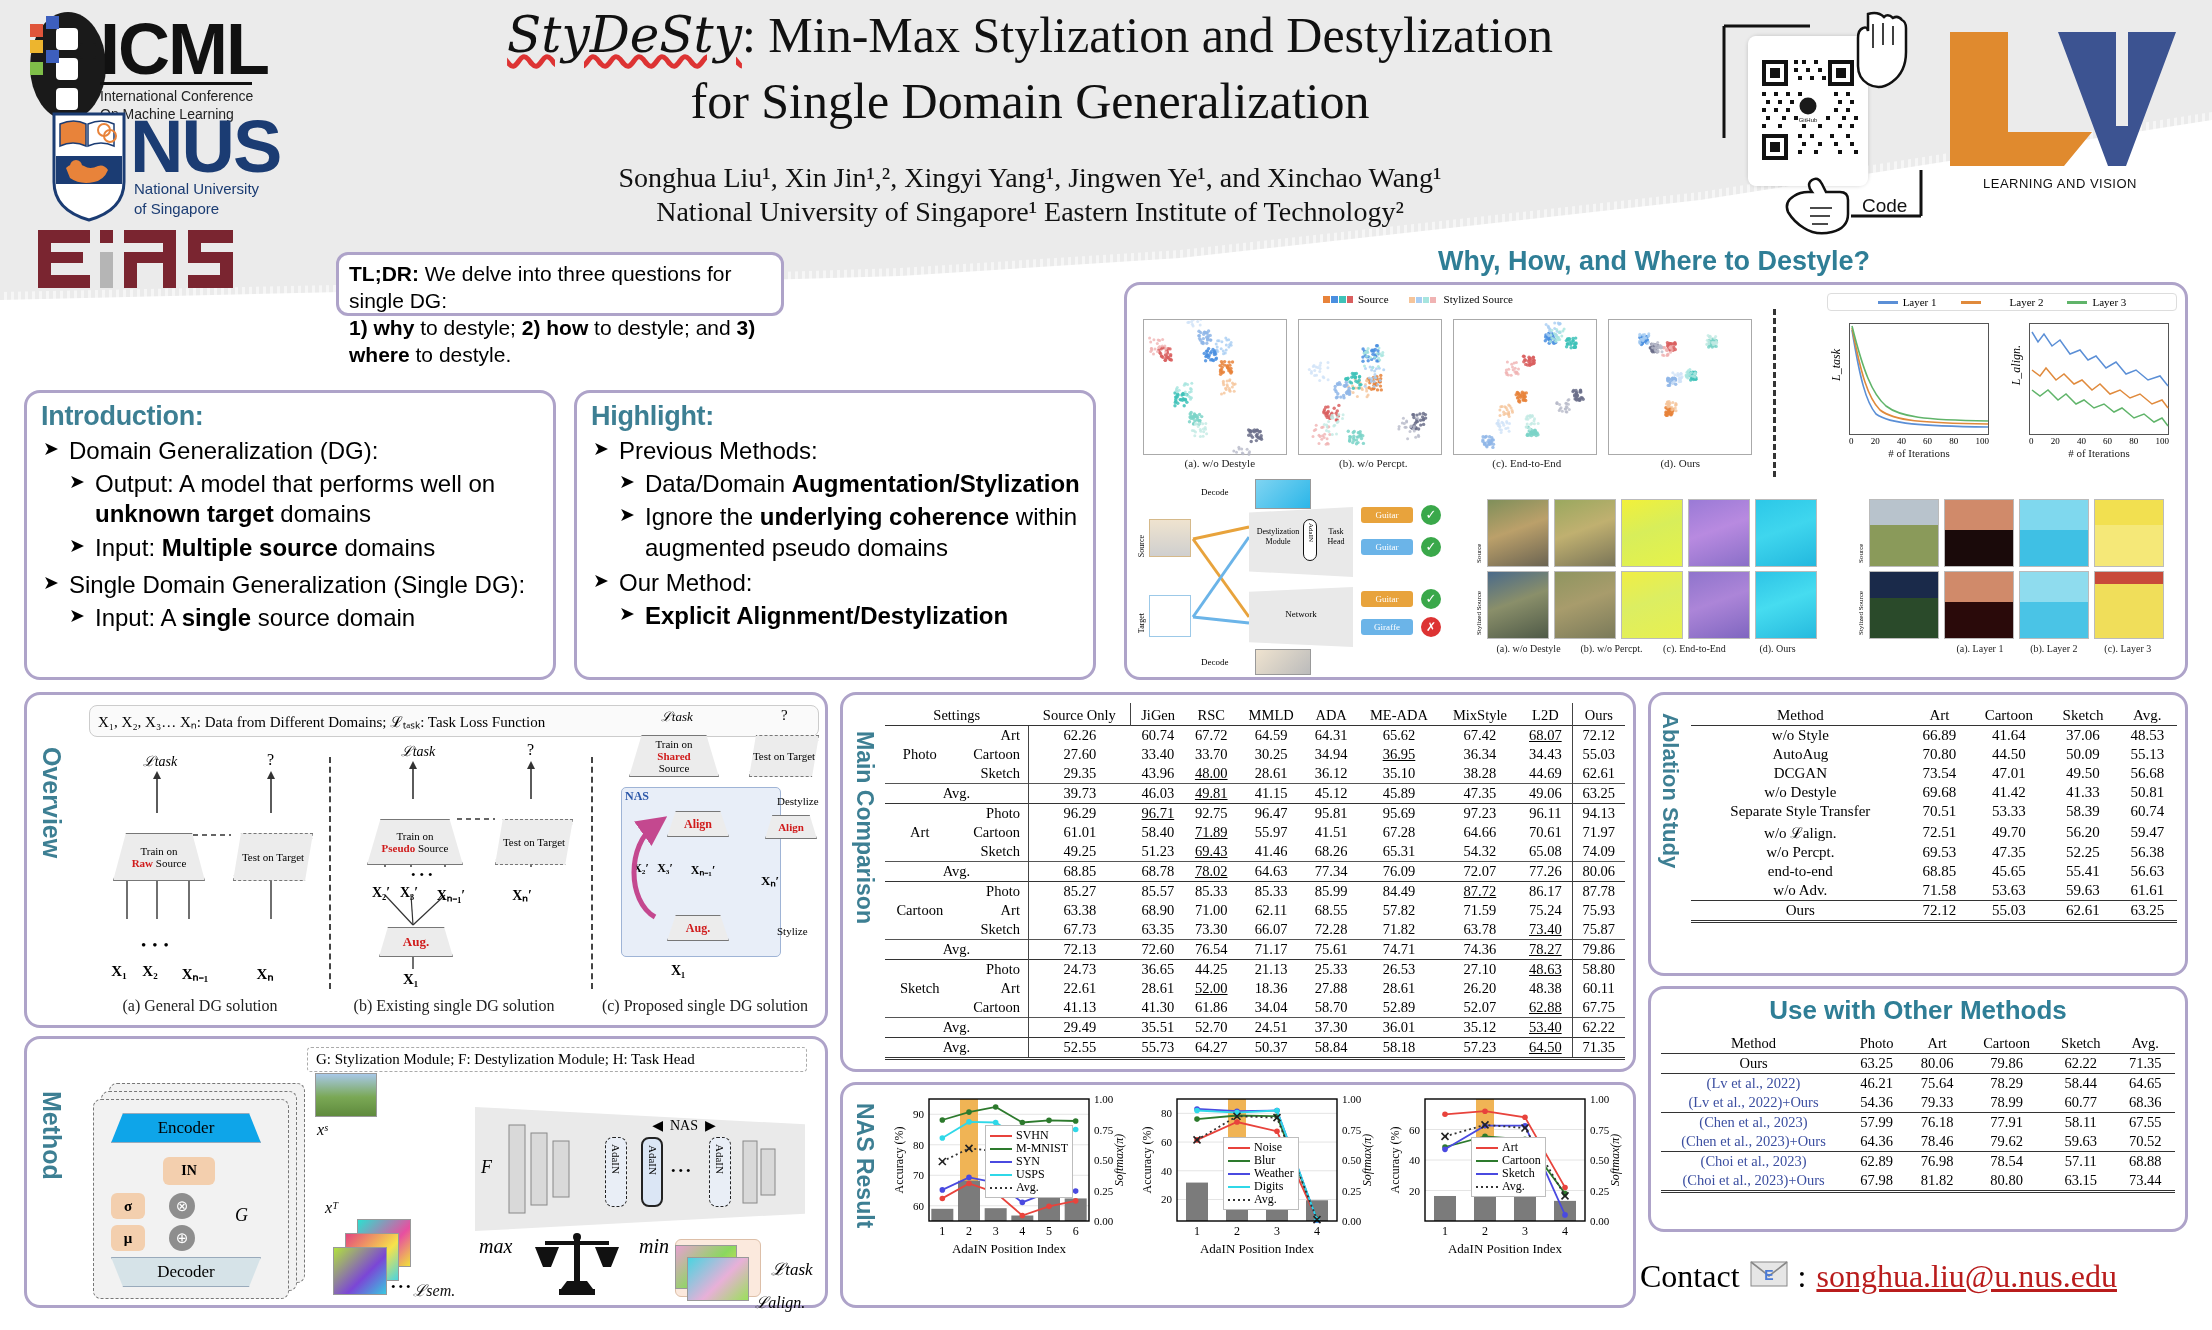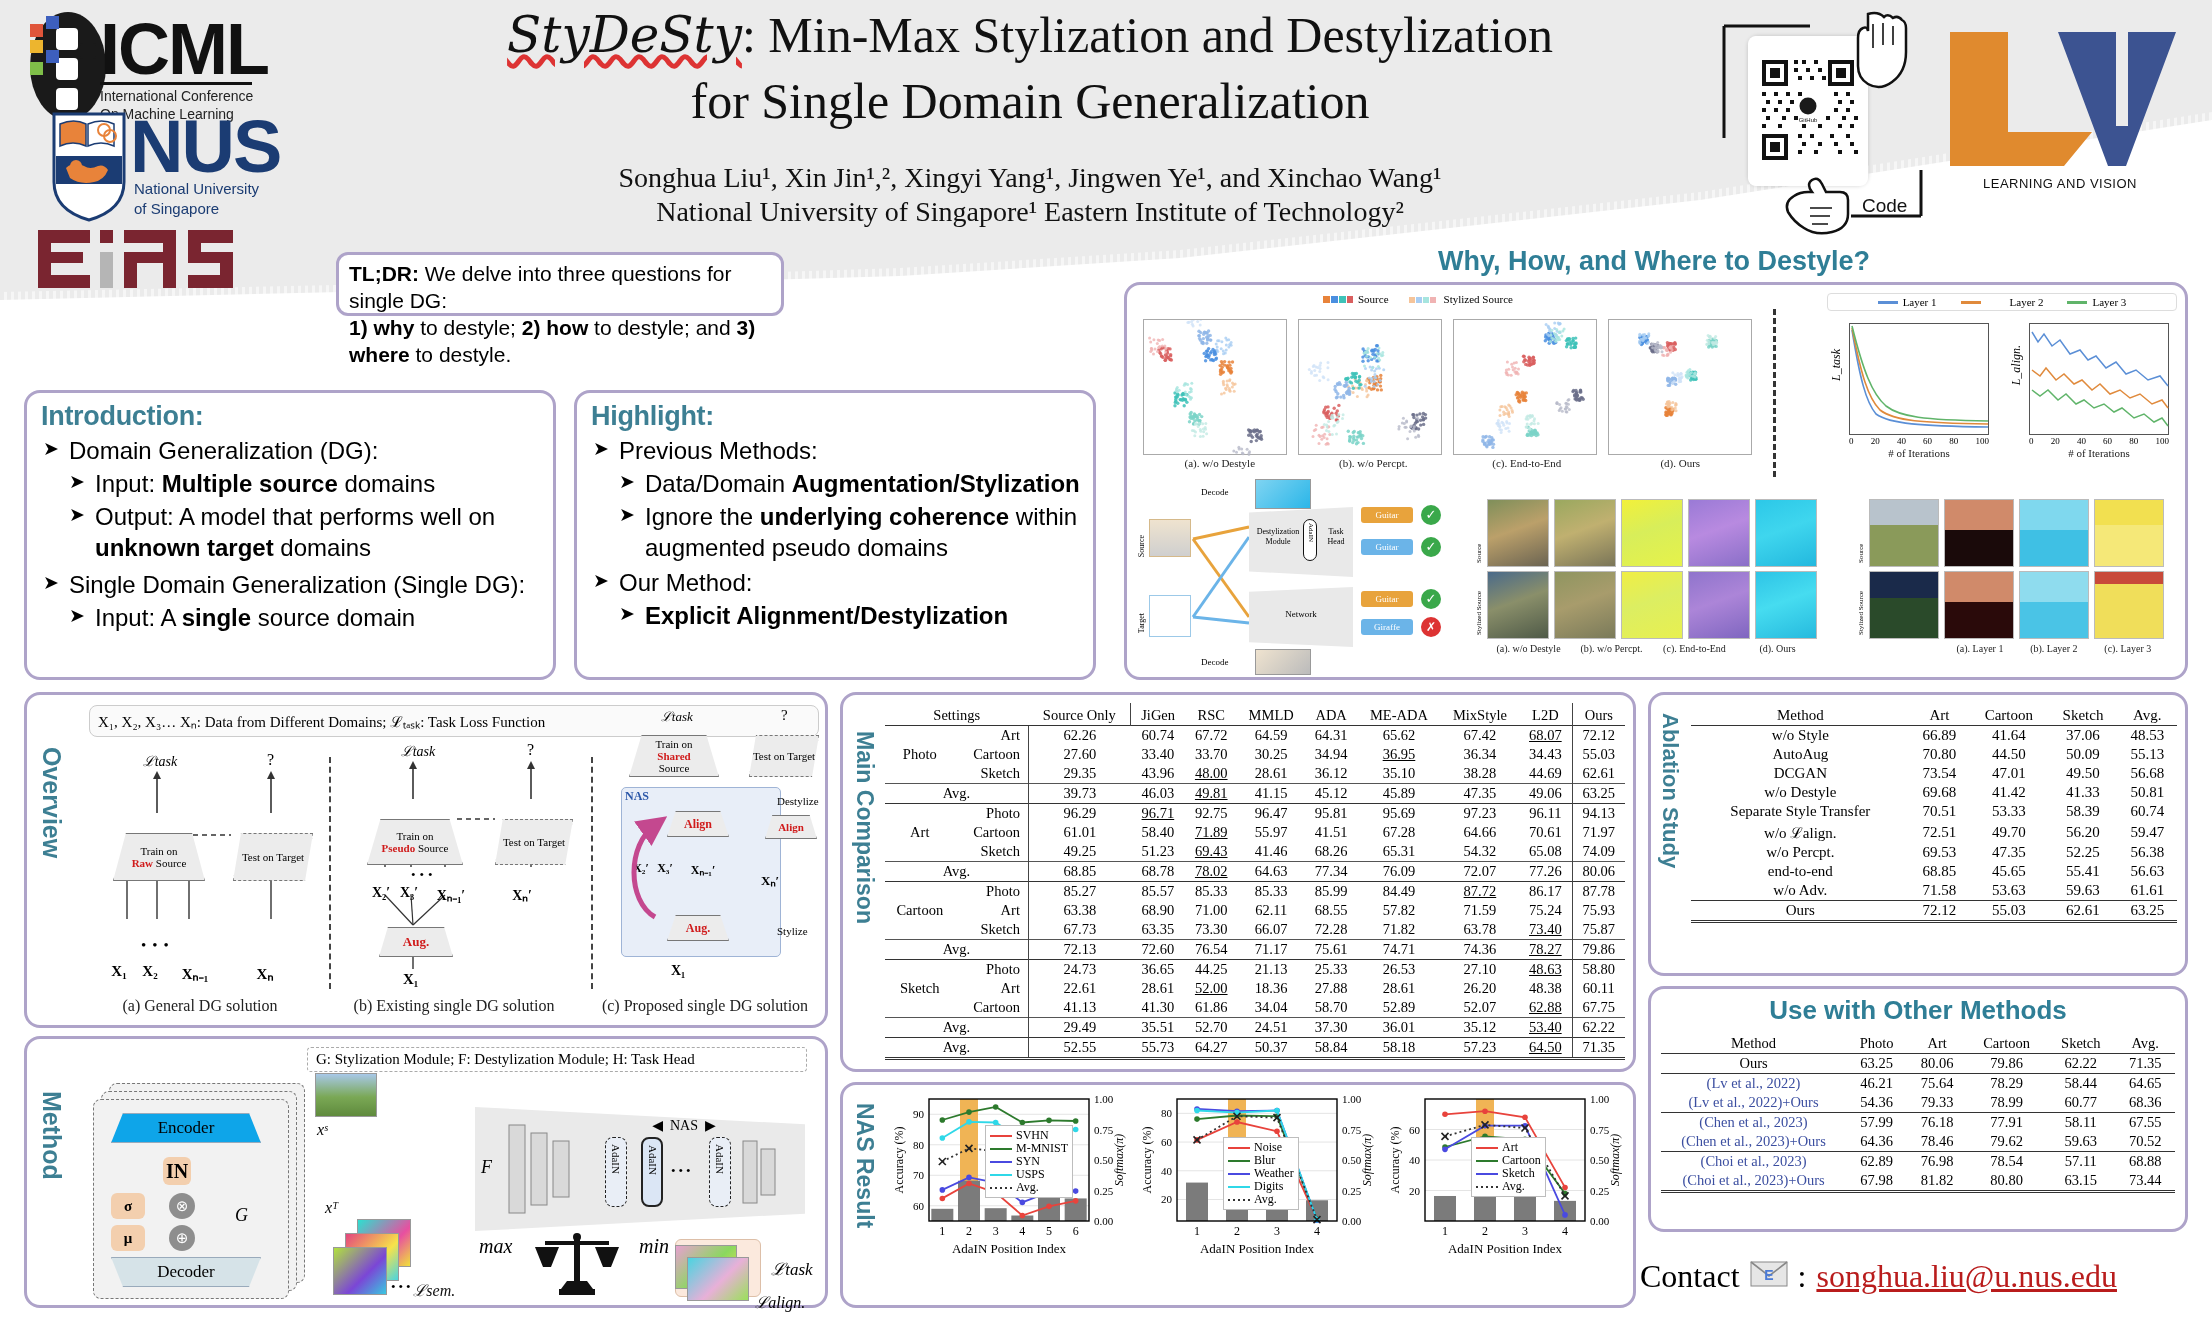--- a/index.html
+++ b/index.html
@@ -302,22 +302,22 @@
     </div>
   </div>
 </div>
 
 <div class="panel" style="left:24px;top:390px;width:532px;height:290px;">
   <div class="panel-title" style="margin:8px 0 4px 14px;">Introduction:</div>
   <ul class="b" style="margin:2px 10px 0 16px;">
     <li>
       <span>Domain Generalization (DG):</span>
       <ul class="b">
+        <li><span>Output: A model that performs well on </span><b>unknown target</b><span> domains</span></li>
         <li><span>Input: </span><b>Multiple source</b><span> domains</span></li>
-        <li><span>Output: A model that performs well on </span><b>unknown target</b><span> domains</span></li>
       </ul>
     </li>
     <li style="margin-top:6px;">
       <span>Single Domain Generalization (Single DG):</span>
       <ul class="b">
         <li><span>Input: A </span><b>single</b><span> source domain</span></li>
       </ul>
     </li>
   </ul>
 </div>
@@ -1936,21 +1936,21 @@
 </div>
 
 <div class="panel" style="left:24px;top:1036px;width:804px;height:272px;">
   <div class="vtab" style="left:10px;top:52px;">Method</div>
   <div style="position:absolute;left:280px;top:8px;width:500px;border:1px dashed #aaa;border-radius:4px;padding:3px 8px;font-family:'Liberation Serif',serif;font-size:15px;">G: Stylization Module;  F: Destylization Module;  H: Task Head</div>
 
   <div class="dashbox" style="position:absolute;left:82px;top:44px;width:196px;height:200px;background:#f2f2f2;"></div>
   <div class="dashbox" style="position:absolute;left:74px;top:52px;width:196px;height:200px;background:#f2f2f2;"></div>
   <div class="dashbox" style="position:absolute;left:66px;top:60px;width:196px;height:200px;background:#f2f2f2;"></div>
   <div style="position:absolute;left:84px;top:74px;width:150px;height:30px;background:#0ea5e9;border:1px solid #9ab;clip-path:polygon(8% 0,92% 0,100% 100%,0 100%);display:flex;align-items:center;justify-content:center;font-family:'Liberation Serif',serif;font-size:17px;">Encoder</div>
-  <div style="position:absolute;left:136px;top:118px;width:28px;height:28px;background:#f3cfae;border:1px solid #c9a display;border-radius:6px;display:flex;align-items:center;justify-content:center;font-family:'Liberation Serif',serif;font-size:20px;font-weight:bold;">IN</div>
+  <div style="position:absolute;left:136px;top:118px;width:52px;height:28px;background:#f3cfae;border:1px solid #c9a display;border-radius:6px;display:flex;align-items:center;justify-content:center;font-family:'Liberation Serif',serif;font-size:14px;font-weight:bold;">IN</div>
   <div style="position:absolute;left:84px;top:154px;width:34px;height:26px;background:#f3cfae;border-radius:6px;display:flex;align-items:center;justify-content:center;font-family:'Liberation Serif',serif;font-size:15px;font-weight:bold;">σ</div>
   <div style="position:absolute;left:84px;top:186px;width:34px;height:26px;background:#f3cfae;border-radius:6px;display:flex;align-items:center;justify-content:center;font-family:'Liberation Serif',serif;font-size:15px;font-weight:bold;">μ</div>
   <div style="position:absolute;left:142px;top:154px;width:26px;height:26px;border-radius:50%;background:#8e8e8e;color:#fff;display:flex;align-items:center;justify-content:center;font-size:15px;">⊗</div>
   <div style="position:absolute;left:142px;top:186px;width:26px;height:26px;border-radius:50%;background:#8e8e8e;color:#fff;display:flex;align-items:center;justify-content:center;font-size:15px;">⊕</div>
   <div style="position:absolute;left:208px;top:166px;font-family:'Liberation Serif',serif;font-style:italic;font-size:18px;">G</div>
   <div style="position:absolute;left:84px;top:218px;width:150px;height:30px;background:#d6e3e8;border:1px solid #9ab;clip-path:polygon(0 0,100% 0,92% 100%,8% 100%);display:flex;align-items:center;justify-content:center;font-family:'Liberation Serif',serif;font-size:17px;">Decoder</div>
 
   <div style="position:absolute;left:448px;top:68px;width:330px;height:124px;background:#eaeaea;clip-path:polygon(0 0,100% 14%,100% 86%,0 100%);"></div>
   <div style="position:absolute;left:454px;top:118px;font-family:'Liberation Serif',serif;font-style:italic;font-size:18px;">F</div>
   <div style="position:absolute;left:480px;top:80px;width:86px;height:100px;">

